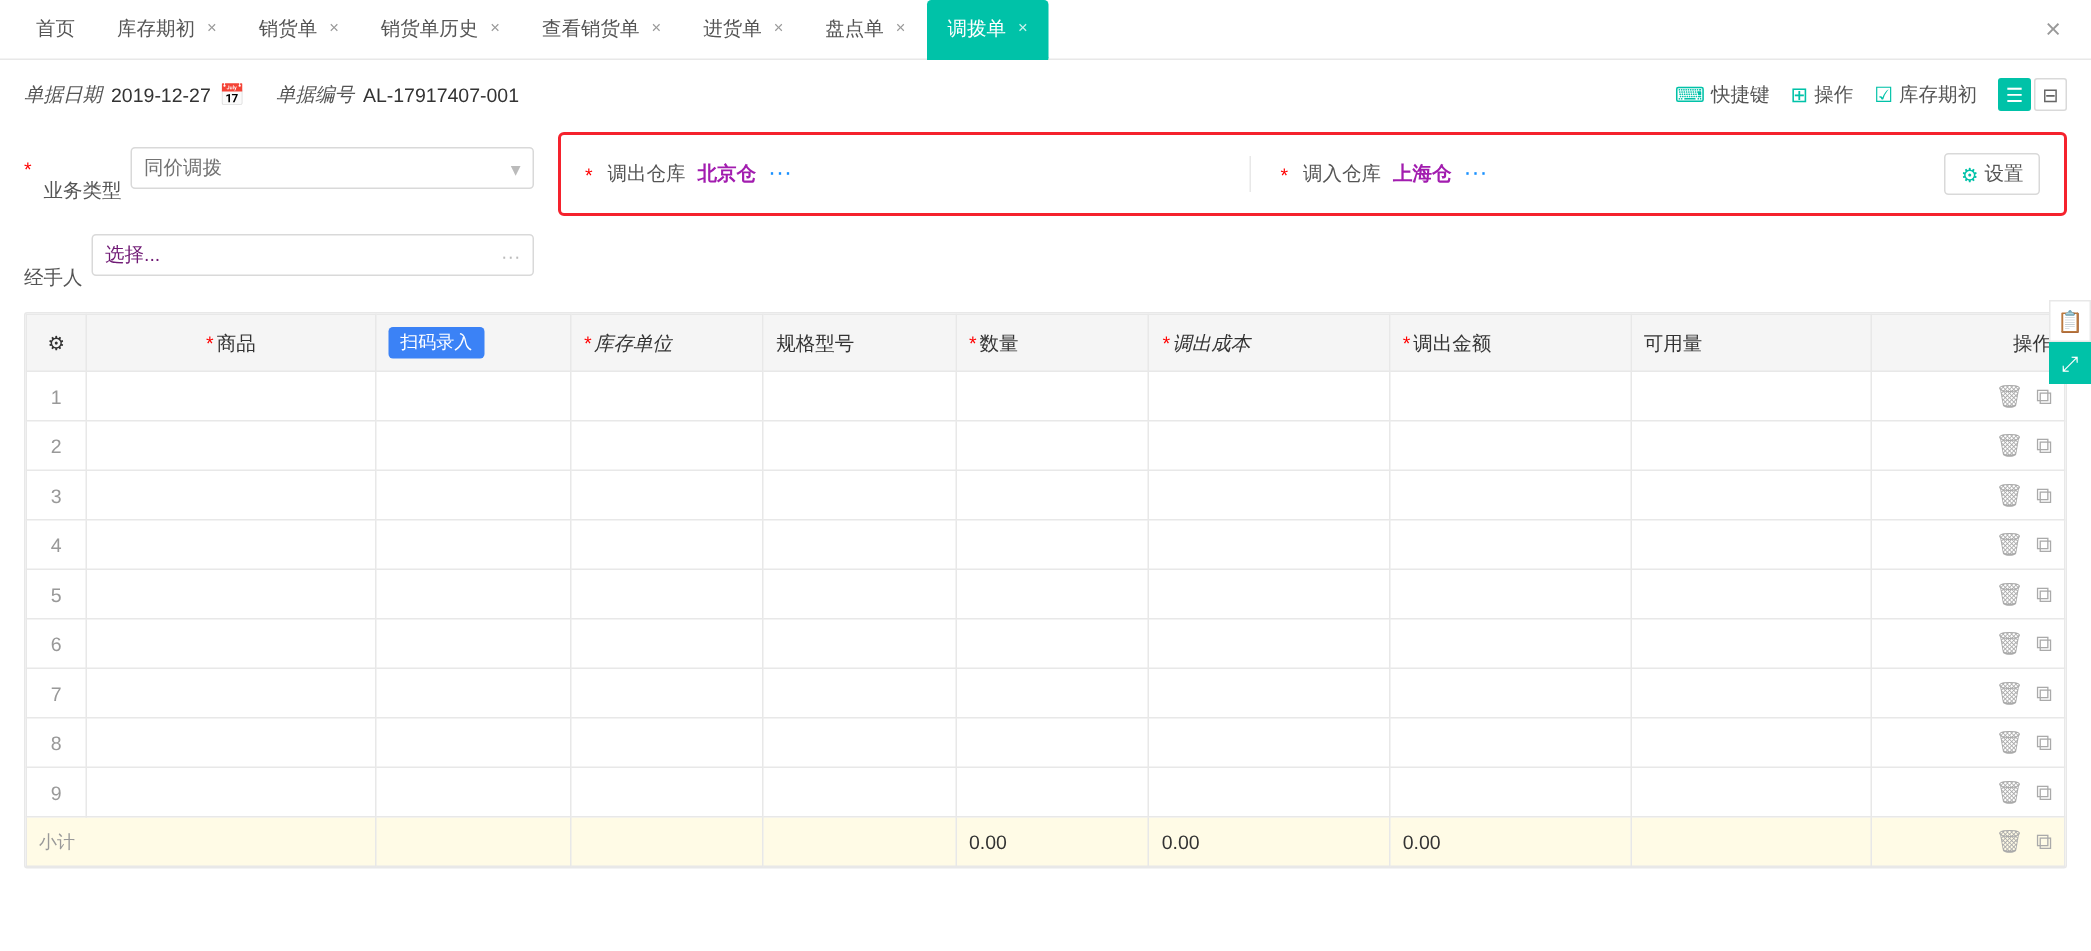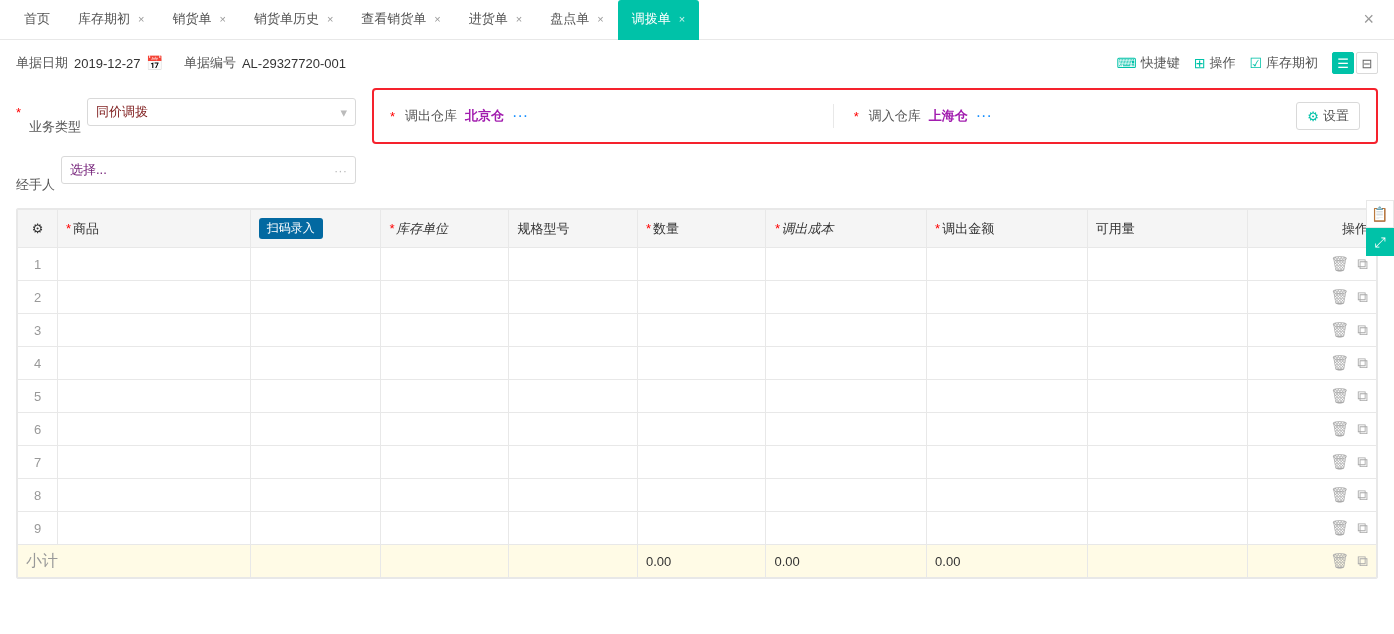--- a/index.html
+++ b/index.html
@@ -63,20 +63,21 @@
     }
     .field-group {
       display: flex;
       align-items: center;
       gap: 6px;
     }
     .field-label {
       color: #555;
       font-size: 13px;
       white-space: nowrap;
+      font-style: italic;
     }
     .field-value {
       color: #333;
       font-size: 13px;
     }
     .calendar-icon {
       color: #00c2a8;
       cursor: pointer;
       font-size: 14px;
     }
@@ -121,21 +122,21 @@
       flex: 1;
       display: flex;
       align-items: center;
       justify-content: space-between;
       border: 1px solid #d9d9d9;
       border-radius: 3px;
       padding: 4px 8px;
       background: #fff;
       min-width: 180px;
     }
-    .form-input-text { color: #7f1d1d; }
+    .form-input-text { color: #737373; }
     .dropdown-icon { color: #bbb; cursor: pointer; }
     .more-icon { color: #bbb; cursor: pointer; margin-left: 8px; }
 
     
     .warehouse-section {
       border: 2px solid #f5222d;
       border-radius: 4px;
       padding: 12px 16px;
       flex: 1;
       display: flex;
@@ -198,42 +199,42 @@
     tbody tr:nth-child(odd) { background: #fff; }
     tbody tr:nth-child(even) { background: #fff; }
     tbody tr.subtotal { background: #fffbe6; }
     tbody td {
       border: 1px solid #e8e8e8;
       padding: 0 8px;
       color: #333;
     }
     .row-num { color: #999; text-align: center; width: 40px; }
     .scan-btn {
-      background: #0369a1;
+      background: #3b82f6;
       color: #fff;
       border: none;
       border-radius: 3px;
       padding: 2px 8px;
       font-size: 12px;
       cursor: pointer;
       white-space: nowrap;
     }
     .op-cell {
       display: flex;
       align-items: center;
       justify-content: flex-end;
       gap: 8px;
       height: 32px;
     }
     .op-icon {
       color: #aaa;
       cursor: pointer;
       font-size: 15px;
     }
-    .subtotal-label { color: #999; font-size: 16px; margin-top: 40px; }
+    .subtotal-label { color: #999; font-size: 12px; margin-top: 40px; }
     .subtotal-value { color: #333; text-align: center; }
 
     
     .right-sidebar {
       position: fixed;
       right: 0;
       top: 200px;
       display: flex;
       flex-direction: column;
       gap: 0;
@@ -252,21 +253,21 @@
       color: #666;
       font-size: 14px;
     }
     .sidebar-icon-btn.active {
       background: #00c2a8;
       color: #fff;
       border-color: #00c2a8;
     }
 
     .th-settings { width: 40px; text-align: center; }
-    .th-product { min-width: 120px; }
+    .th-product { min-width: 120px; text-align: center; }
     .th-unit { min-width: 80px; font-style: italic; }
     .th-spec { min-width: 80px; }
     .th-qty { min-width: 80px; }
     .th-cost { min-width: 100px; font-style: italic; }
     .th-amount { min-width: 100px; }
     .th-available { min-width: 100px; }
     .th-op { min-width: 80px; text-align: right; }
 
     .header-icons-group {
       display: flex;
@@ -326,21 +327,21 @@
 <div class="main-content">
 
   <div class="header-row">
     <div class="field-group">
       <span class="field-label">单据日期</span>
       <span class="field-value">2019-12-27</span>
       <span class="calendar-icon">📅</span>
     </div>
     <div class="field-group">
       <span class="field-label">单据编号</span>
-      <span class="field-value">AL-29327720-001</span>
+      <span class="field-value">AL-17917407-001</span>
     </div>
     <div class="header-actions">
       <div class="header-action-item">
         <span class="action-icon">⌨</span>
         <span>快捷键</span>
       </div>
       <div class="header-action-item">
         <span class="action-icon">⊞</span>
         <span>操作</span>
       </div>

